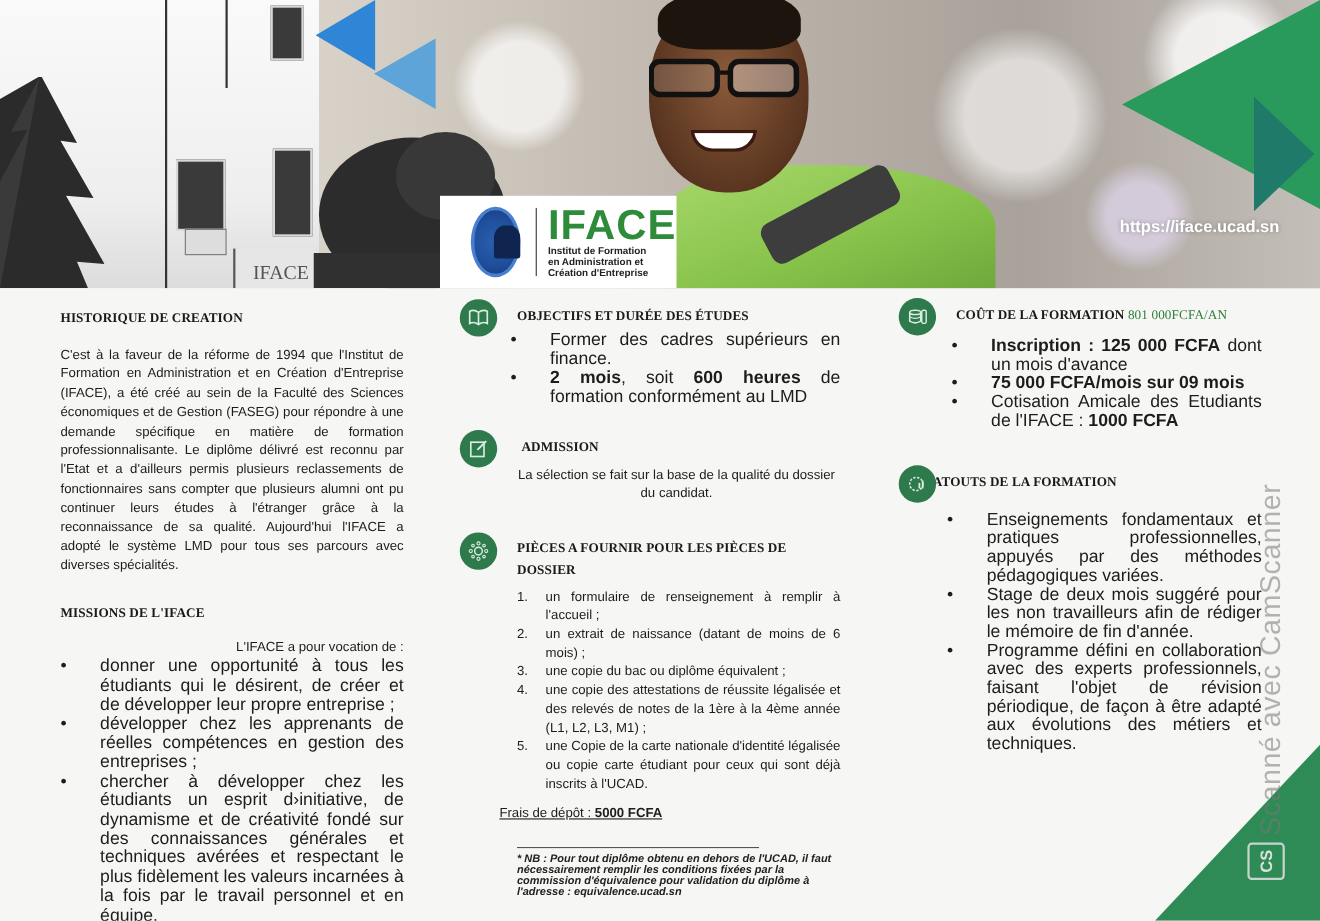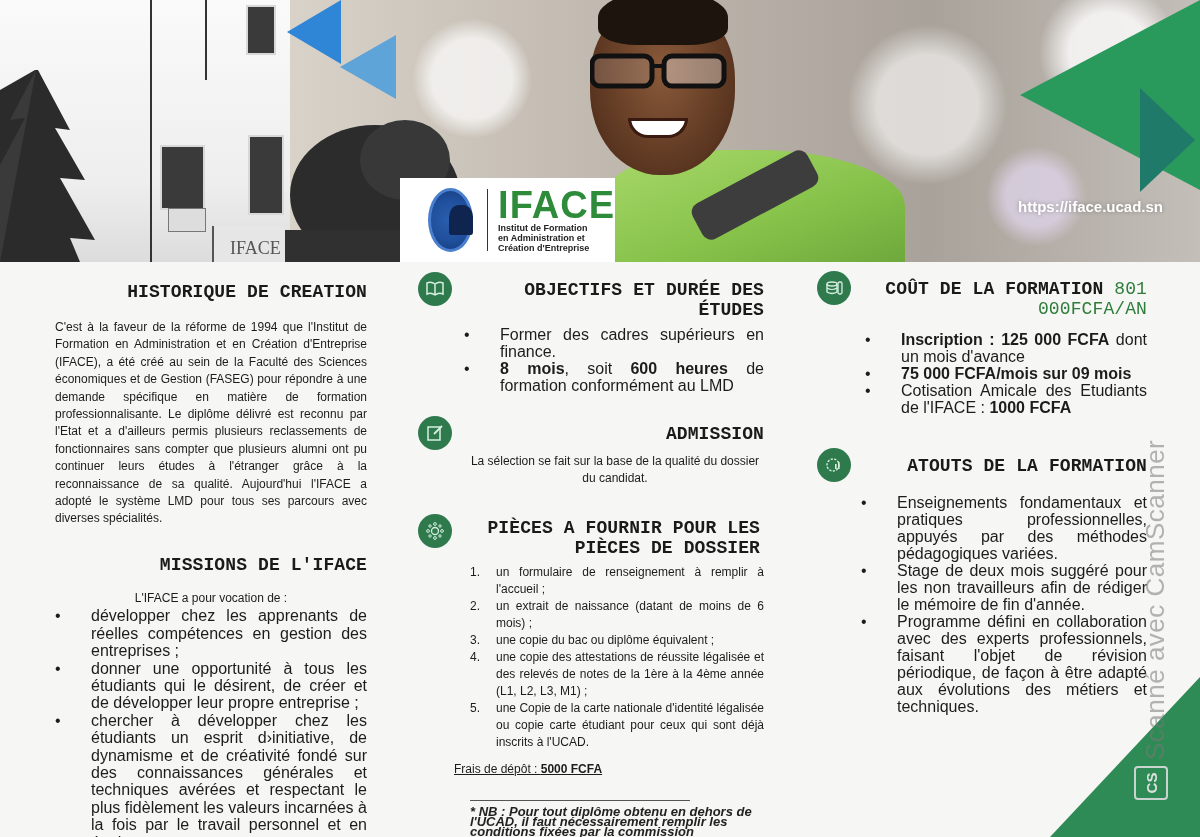--- a/index.html
+++ b/index.html
@@ -41,38 +41,38 @@
   .logo-text .brand { font-family: "Liberation Sans", sans-serif; font-weight: bold; font-size: 38px; color: #2e8b3a; letter-spacing: 1px; line-height: 36px; }
   .logo-text .sub { font-size: 9px; line-height: 10px; color: #222; font-weight: bold; }
   .url { position: absolute; left: 1018px; top: 198px; font-size: 15px; font-weight: bold; color: #fff; text-shadow: 0 0 4px rgba(0,0,0,.3); }
 
   
   .col { position: absolute; top: 262px; }
   .col1 { left: 55px; width: 312px; }
   .col2 { left: 418px; width: 346px; }
   .col3 { left: 817px; width: 330px; }
 
-  h2.sec { font-family: Liberation Mono, monospace; font-weight: bold; font-size: 18px; color: #1a1a1a; letter-spacing: .1px; text-align: right; }
+  h2.sec { font-family: Liberation Serif, serif; font-weight: bold; font-size: 12px; color: #1a1a1a; letter-spacing: .1px; }
   .sec .accent { color: #2e7d3a; font-weight: normal; }
   p.body { font-size: 12px; line-height: 17.4px; text-align: justify; color: #1c1c1c; }
   ul.bul { list-style: none; font-size: 16px; line-height: 17px; }
   ul.bul li { position: relative; padding-left: 36px; text-align: justify; }
   ul.bul li::before { content: "•"; position: absolute; left: 0; top: 0; }
   ol.num { list-style: none; font-size: 12px; line-height: 17px; }
   ol.num li { position: relative; padding-left: 26px; text-align: justify; }
   ol.num li .n { position: absolute; left: 0; top: 0; }
   b { font-weight: bold; }
 
   .icon-circ { position: absolute; width: 34px; height: 34px; border-radius: 50%; background: #2f7a4d; display: flex; align-items: center; justify-content: center; }
   .icon-circ svg { width: 20px; height: 20px; }
   .sect-head { position: relative; padding-left: 52px; }
   .sect-head .icon-circ { left: 0; top: -8px; }
 
   .footnote-line { width: 220px; height: 1px; background: #555; margin: 22px 0 6px 52px; }
-  .footnote { font-size: 13px; line-height: 10px; font-style: italic; font-weight: bold; color: #222; margin-left: 52px; }
+  .footnote { font-size: 10px; line-height: 10px; font-style: italic; font-weight: bold; color: #222; margin-left: 52px; }
 
   
   .corner { position: absolute; right: 0; bottom: 0; width: 0; height: 0; border-left: 150px solid transparent; border-bottom: 160px solid #2e8b55; }
   .watermark { position: absolute; left: 1092px; top: 600px; transform: rotate(-90deg); transform-origin: left top; font-size: 26px; color: rgba(120,120,120,.55); white-space: nowrap; letter-spacing: .5px; }
   .cs-badge { position: absolute; left: 1134px; top: 766px; width: 34px; height: 34px; border: 2px solid rgba(220,220,220,.9); border-radius: 4px; color: rgba(230,230,230,.95); font-weight: bold; font-size: 15px; display: flex; align-items: center; justify-content: center; transform: rotate(-90deg); }
 </style>
 </head>
 <body>
 
 <div class="banner">
@@ -129,43 +129,43 @@
   </div>
 
   <div class="url">https://iface.ucad.sn</div>
 </div>
 
 <div class="col col1">
   <h2 class="sec" style="margin-top:20px;">HISTORIQUE DE CREATION</h2>
   <p class="body" style="margin-top:17px;">C'est à la faveur de la réforme de 1994 que l'Institut de Formation en Administration et en Création d'Entreprise (IFACE), a été créé au sein de la Faculté des Sciences économiques et de Gestion (FASEG) pour répondre à une demande spécifique en matière de formation professionnalisante. Le diplôme délivré est reconnu par l'Etat et a d'ailleurs permis plusieurs reclassements de fonctionnaires sans compter que plusieurs alumni ont pu continuer leurs études à l'étranger grâce à la reconnaissance de sa qualité. Aujourd'hui l'IFACE a adopté le système LMD pour tous ses parcours avec diverses spécialités.</p>
 
   <h2 class="sec" style="margin-top:27px;">MISSIONS DE L'IFACE</h2>
-  <p class="body" style="margin-top:15px;text-align:center;">L'IFACE a pour vocation de :</p>
+  <p class="body" style="margin-top:15px;text-align:right;">L'IFACE a pour vocation de :</p>
   <ul class="bul" style="line-height:17.4px;">
+    <li>donner une opportunité à tous les étudiants qui le désirent, de créer et de développer leur propre entreprise ;</li>
     <li>développer chez les apprenants de réelles compétences en gestion des entreprises ;</li>
-    <li>donner une opportunité à tous les étudiants qui le désirent, de créer et de développer leur propre entreprise ;</li>
     <li>chercher à développer chez les étudiants un esprit d›initiative, de dynamisme et de créativité fondé sur des connaissances générales et techniques avérées et respectant le plus fidèlement les valeurs incarnées à la fois par le travail personnel et en équipe.</li>
   </ul>
 </div>
 
 <div class="col col2">
   <div class="sect-head" style="margin-top:18px;">
     <div class="icon-circ">
       <svg viewBox="0 0 20 20">
           <path d="M2 4 Q6 2 10 5 Q14 2 18 4 L18 15 Q14 13 10 16 Q6 13 2 15 Z M10 5 L10 16" fill="none" stroke="#d8efe0" stroke-width="1.5"></path>
         </svg>
     </div>
     <h2 class="sec">OBJECTIFS ET DURÉE DES ÉTUDES</h2>
     <ul class="bul" style="margin-top:6px;margin-left:-6px;">
       <li>Former des cadres supérieurs en finance.</li>
-      <li><b>8 mois</b><span>, soit </span><b>600 heures</b><span> de formation conformément au LMD</span></li>
+      <li><b>2 mois</b><span>, soit </span><b>600 heures</b><span> de formation conformément au LMD</span></li>
     </ul>
   </div>
 
-  <div class="sect-head" style="margin-top:30px;padding-left:80px;">
+  <div class="sect-head" style="margin-top:30px;padding-left:56px;">
     <div class="icon-circ">
       <svg viewBox="0 0 20 20">
           <rect x="3" y="4" width="12" height="13" fill="none" stroke="#d8efe0" stroke-width="1.5"></rect>
           <path d="M9 11 L17 3" stroke="#d8efe0" stroke-width="1.8"></path>
         </svg>
     </div>
     <h2 class="sec">ADMISSION</h2>
   </div>
   <div style="margin-left:48px;margin-top:8px;">
     <p class="body" style="text-align:center;margin-top:9px;">La sélection se fait sur la base de la qualité du dossier du candidat.</p>

